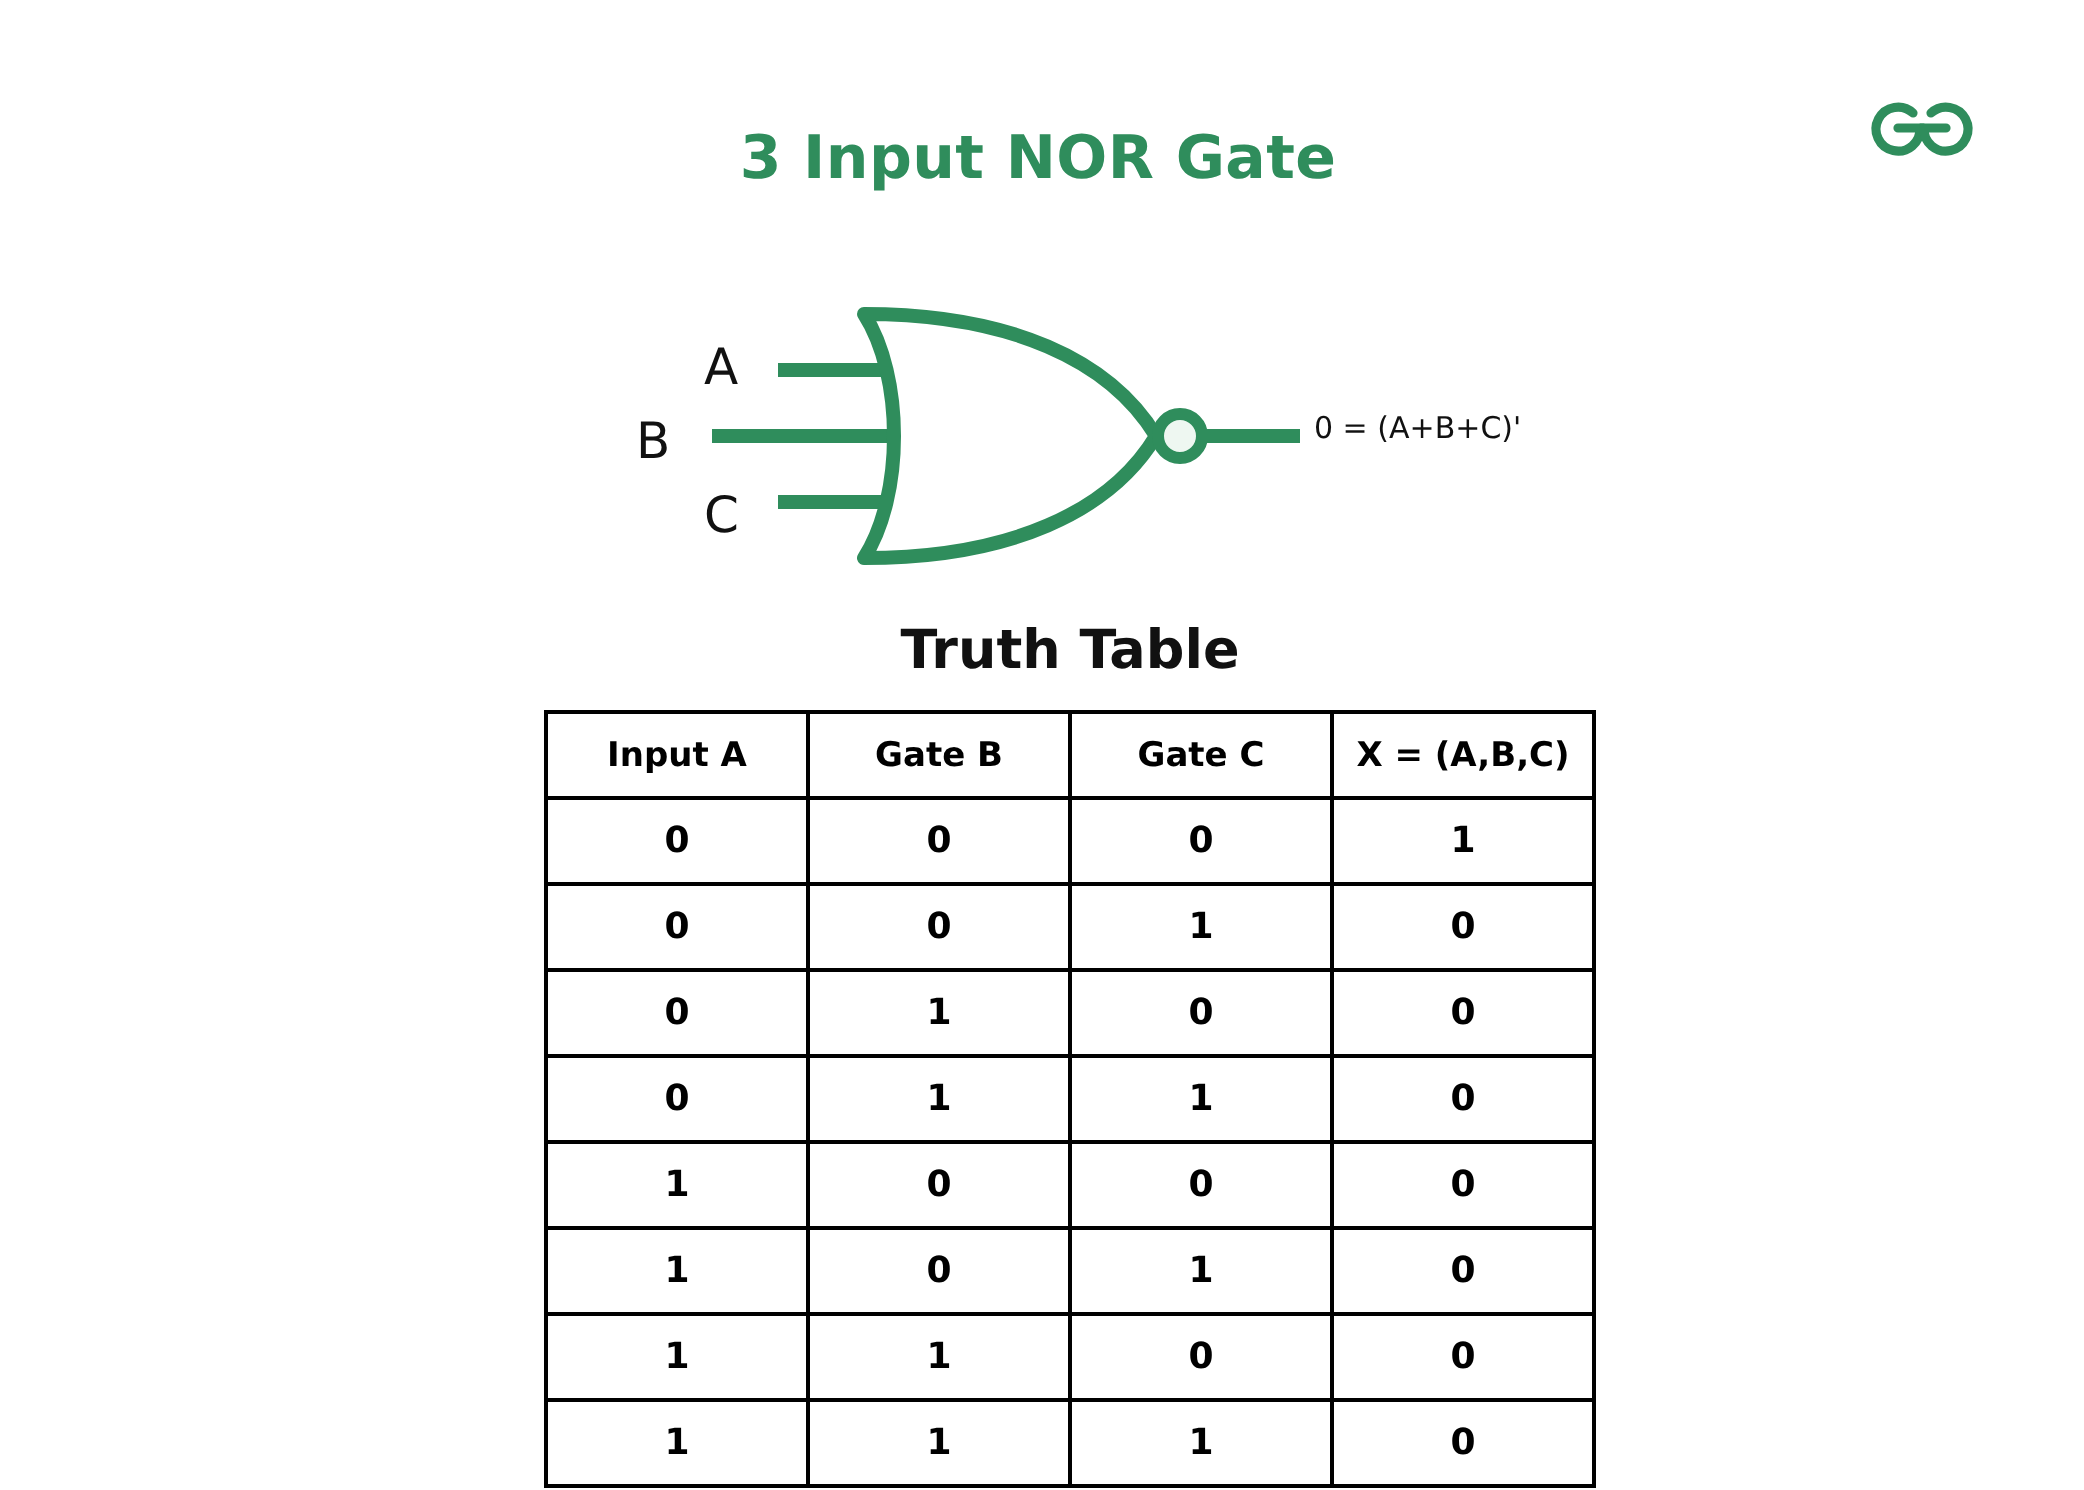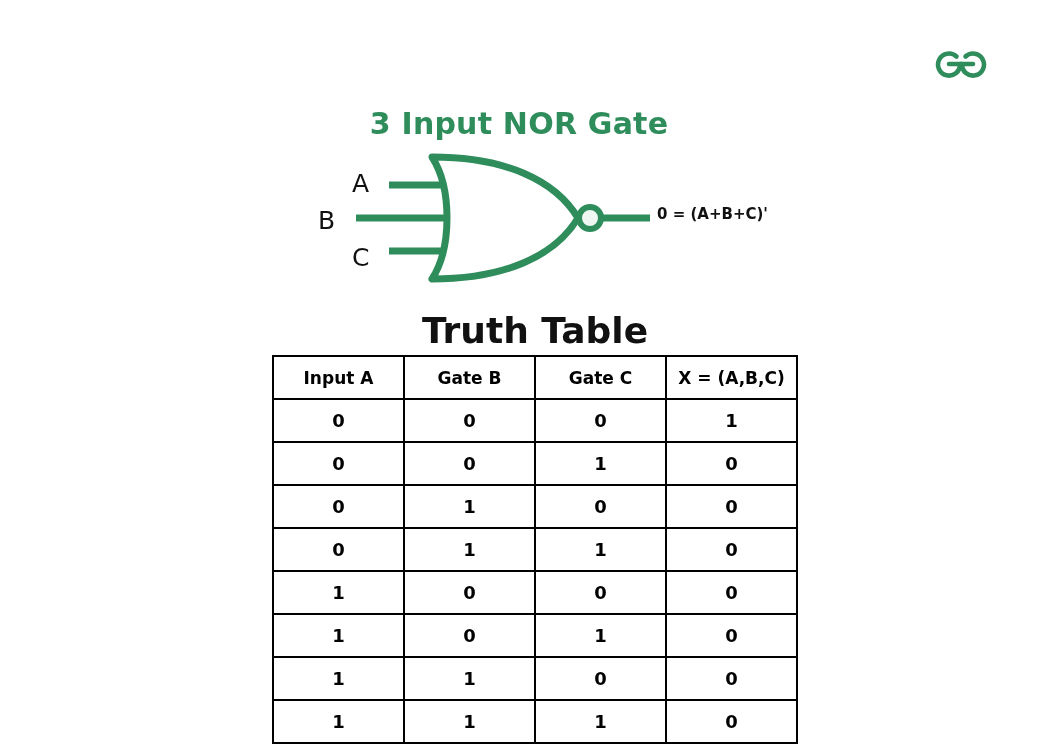--- a/index.html
+++ b/index.html
@@ -29,21 +29,20 @@
   .page-title {
     position: absolute;
     left: 0;
     top: 62px;
     width: 1042px;
     text-align: center;
     font-size: 30px;
     font-weight: bold;
     letter-spacing: 0.2px;
     color: #2f8d5c;
-    margin-top: 44px;
   }
   
   .page-title span { position: relative; left: -2px; }
 
   
   .diagram {
     position: absolute;
     left: 300px;
     top: 140px;
     width: 520px;
@@ -60,34 +59,34 @@
   }
   .port-a { left: 52px; top: 31px; }
   .port-b { left: 18px; top: 68px; }
   .port-c { left: 52px; top: 105px; }
 
   .out-expr {
     position: absolute;
     left: 357px;
     top: 67px;
     font-size: 15px;
-    font-weight: bold;
+    font-weight: normal;
     color: #111111;
     white-space: nowrap;
     line-height: 1;
   }
 
   
   .tt-heading {
     position: absolute;
     left: 272px;
     top: 310px;
     width: 526px;
     text-align: center;
-    font-size: 36px;
+    font-size: 27px;
     font-weight: bold;
     color: #111111;
   }
 
   .tt-wrap {
     position: absolute;
     left: 272px;
     top: 355px;
     width: 526px;
   }

